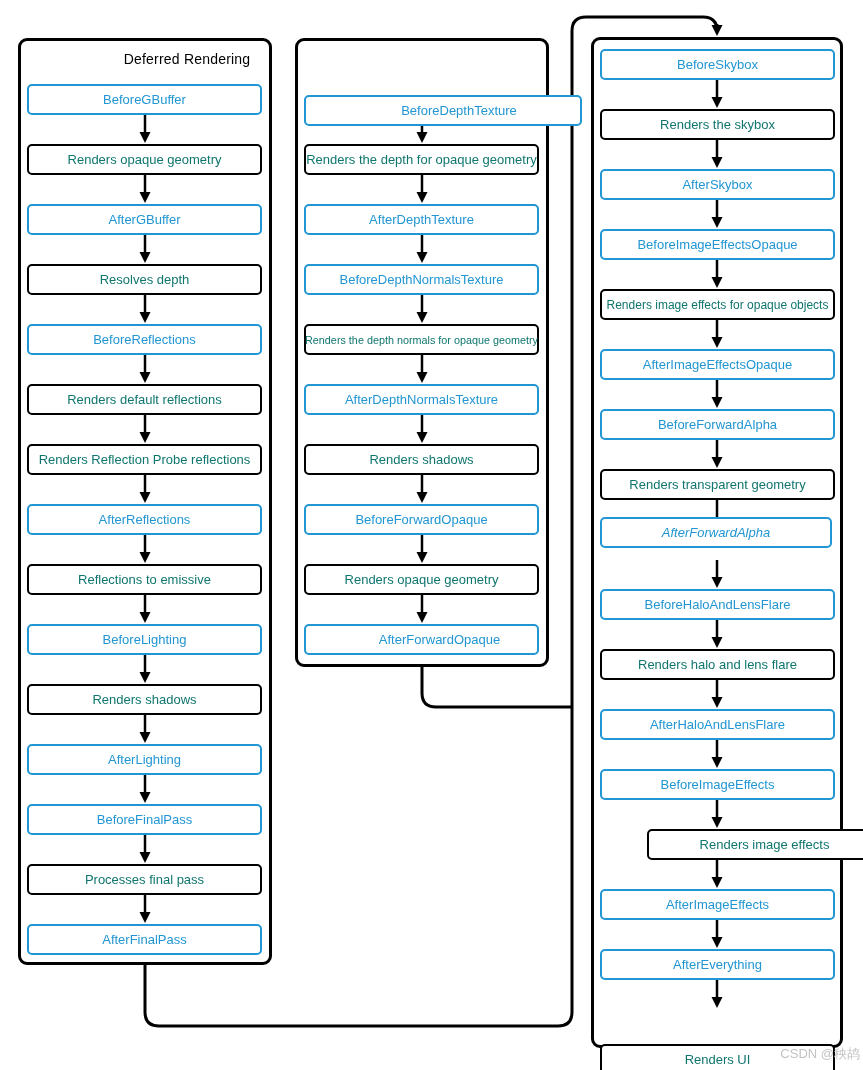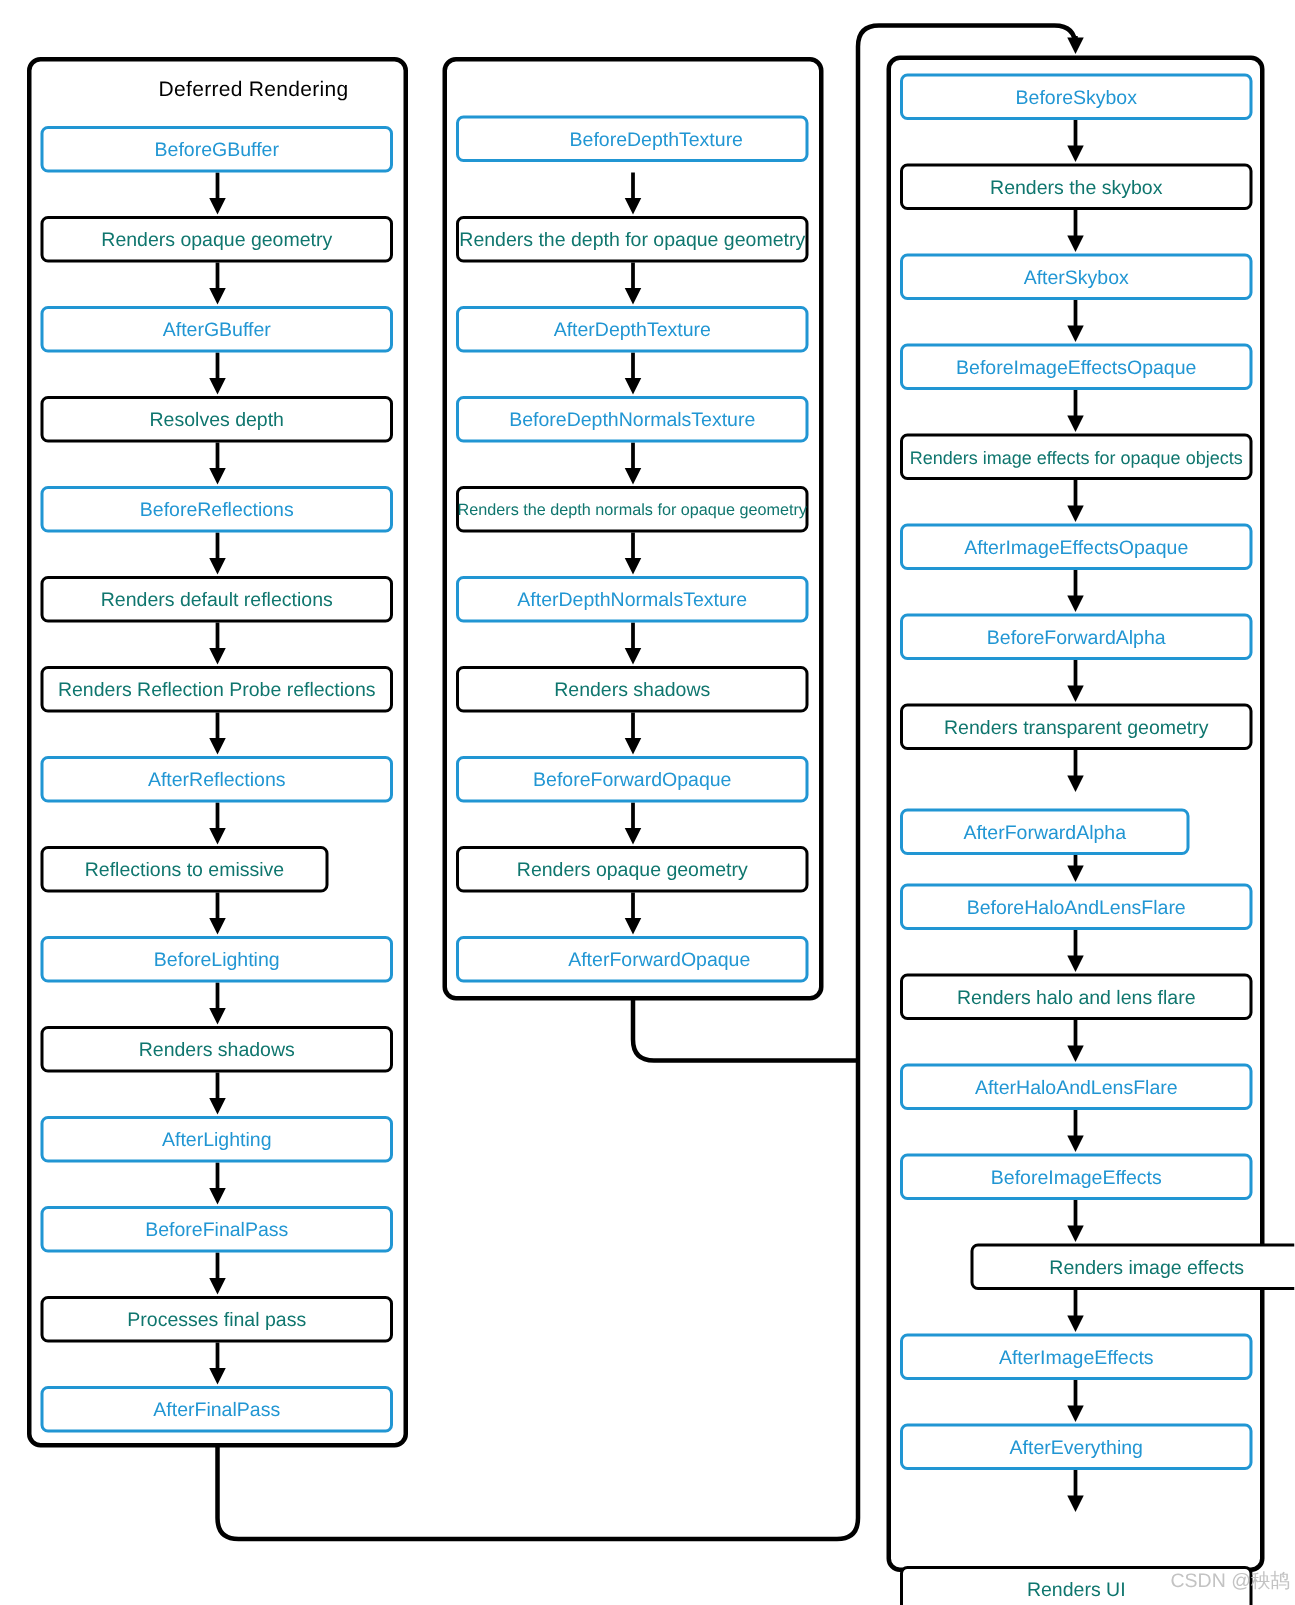--- a/index.html
+++ b/index.html
@@ -61,21 +61,21 @@
 </style>
 </head>
 <body>
 
 <div id="canvas">
 
   <div class="column" id="col-box-0" style="left: 18px; top: 38px; width: 254px; height: 927px;"></div>
   <div class="column" id="col-box-1" style="left: 295px; top: 38px; width: 254px; height: 629px;"></div>
   <div class="column" id="col-box-2" style="left: 591px; top: 37px; width: 252px; height: 1011px;"></div>
 
-  <div class="col-title" id="col-title-0" style="left: 18px; top: 51px; width: 254px; padding-left: 24px;">Deferred Rendering</div>
+  <div class="col-title" id="col-title-0" style="left: 36px; top: 51px; width: 254px; padding-left: 24px;">Deferred Rendering</div>
 
   <svg id="connector-layer" width="863" height="1070" viewBox="0 0 863 1070">
       <line x1="145" y1="115" x2="145" y2="135" stroke="#000" stroke-width="2.5"></line>
       <polygon points="139.5,132 150.5,132 145,143" fill="#000"></polygon>
       <line x1="145" y1="175" x2="145" y2="195" stroke="#000" stroke-width="2.5"></line>
       <polygon points="139.5,192 150.5,192 145,203" fill="#000"></polygon>
       <line x1="145" y1="235" x2="145" y2="255" stroke="#000" stroke-width="2.5"></line>
       <polygon points="139.5,252 150.5,252 145,263" fill="#000"></polygon>
       <line x1="145" y1="295" x2="145" y2="315" stroke="#000" stroke-width="2.5"></line>
       <polygon points="139.5,312 150.5,312 145,323" fill="#000"></polygon>
@@ -156,46 +156,46 @@
 
   <div id="nodes">
       <div class="node event" style="left: 27px; top: 84px; width: 235px;">BeforeGBuffer</div>
       <div class="node action" style="left: 27px; top: 144px; width: 235px;">Renders opaque geometry</div>
       <div class="node event" style="left: 27px; top: 204px; width: 235px;">AfterGBuffer</div>
       <div class="node action" style="left: 27px; top: 264px; width: 235px;">Resolves depth</div>
       <div class="node event" style="left: 27px; top: 324px; width: 235px;">BeforeReflections</div>
       <div class="node action" style="left: 27px; top: 384px; width: 235px;">Renders default reflections</div>
       <div class="node action" style="left: 27px; top: 444px; width: 235px;">Renders Reflection Probe reflections</div>
       <div class="node event" style="left: 27px; top: 504px; width: 235px;">AfterReflections</div>
-      <div class="node action" style="left: 27px; top: 564px; width: 192px;">Reflections to emissive</div>
+      <div class="node action" style="left: 27px; top: 564px; width: 235px;">Reflections to emissive</div>
       <div class="node event" style="left: 27px; top: 624px; width: 235px;">BeforeLighting</div>
       <div class="node action" style="left: 27px; top: 684px; width: 235px;">Renders shadows</div>
       <div class="node event" style="left: 27px; top: 744px; width: 235px;">AfterLighting</div>
       <div class="node event" style="left: 27px; top: 804px; width: 235px;">BeforeFinalPass</div>
       <div class="node action" style="left: 27px; top: 864px; width: 235px;">Processes final pass</div>
       <div class="node event" style="left: 27px; top: 924px; width: 235px;">AfterFinalPass</div>
-      <div class="node event" style="left: 304px; top: 77px; width: 235px; padding-left: 32px;">BeforeDepthTexture</div>
+      <div class="node event" style="left: 304px; top: 95px; width: 278px; padding-left: 32px;">BeforeDepthTexture</div>
       <div class="node action" style="left: 304px; top: 144px; width: 235px;">Renders the depth for opaque geometry</div>
       <div class="node event" style="left: 304px; top: 204px; width: 235px;">AfterDepthTexture</div>
       <div class="node event" style="left: 304px; top: 264px; width: 235px;">BeforeDepthNormalsTexture</div>
       <div class="node action f11" style="left: 304px; top: 324px; width: 235px;">Renders the depth normals for opaque geometry</div>
       <div class="node event" style="left: 304px; top: 384px; width: 235px;">AfterDepthNormalsTexture</div>
       <div class="node action" style="left: 304px; top: 444px; width: 235px;">Renders shadows</div>
       <div class="node event" style="left: 304px; top: 504px; width: 235px;">BeforeForwardOpaque</div>
       <div class="node action" style="left: 304px; top: 564px; width: 235px;">Renders opaque geometry</div>
       <div class="node event" style="left: 304px; top: 624px; width: 235px; padding-left: 36px;">AfterForwardOpaque</div>
       <div class="node event" style="left: 600px; top: 49px; width: 235px;">BeforeSkybox</div>
       <div class="node action" style="left: 600px; top: 109px; width: 235px;">Renders the skybox</div>
       <div class="node event" style="left: 600px; top: 169px; width: 235px;">AfterSkybox</div>
       <div class="node event" style="left: 600px; top: 229px; width: 235px;">BeforeImageEffectsOpaque</div>
       <div class="node action f12" style="left: 600px; top: 289px; width: 235px;">Renders image effects for opaque objects</div>
       <div class="node event" style="left: 600px; top: 349px; width: 235px;">AfterImageEffectsOpaque</div>
       <div class="node event" style="left: 600px; top: 409px; width: 235px;">BeforeForwardAlpha</div>
       <div class="node action" style="left: 600px; top: 469px; width: 235px;">Renders transparent geometry</div>
-      <div class="node event" style="left: 600px; top: 539px; width: 193px;">AfterForwardAlpha</div>
+      <div class="node event" style="left: 600px; top: 517px; width: 232px; font-style: italic;">AfterForwardAlpha</div>
       <div class="node event" style="left: 600px; top: 589px; width: 235px;">BeforeHaloAndLensFlare</div>
       <div class="node action" style="left: 600px; top: 649px; width: 235px;">Renders halo and lens flare</div>
       <div class="node event" style="left: 600px; top: 709px; width: 235px;">AfterHaloAndLensFlare</div>
       <div class="node event" style="left: 600px; top: 769px; width: 235px;">BeforeImageEffects</div>
       <div class="node action" style="left: 600px; top: 829px; width: 235px; margin-left: 47px;">Renders image effects</div>
       <div class="node event" style="left: 600px; top: 889px; width: 235px;">AfterImageEffects</div>
       <div class="node event" style="left: 600px; top: 949px; width: 235px;">AfterEverything</div>
       <div class="node action" style="left: 600px; top: 1009px; width: 235px; margin-top: 35px;">Renders UI</div>
     </div>
 

